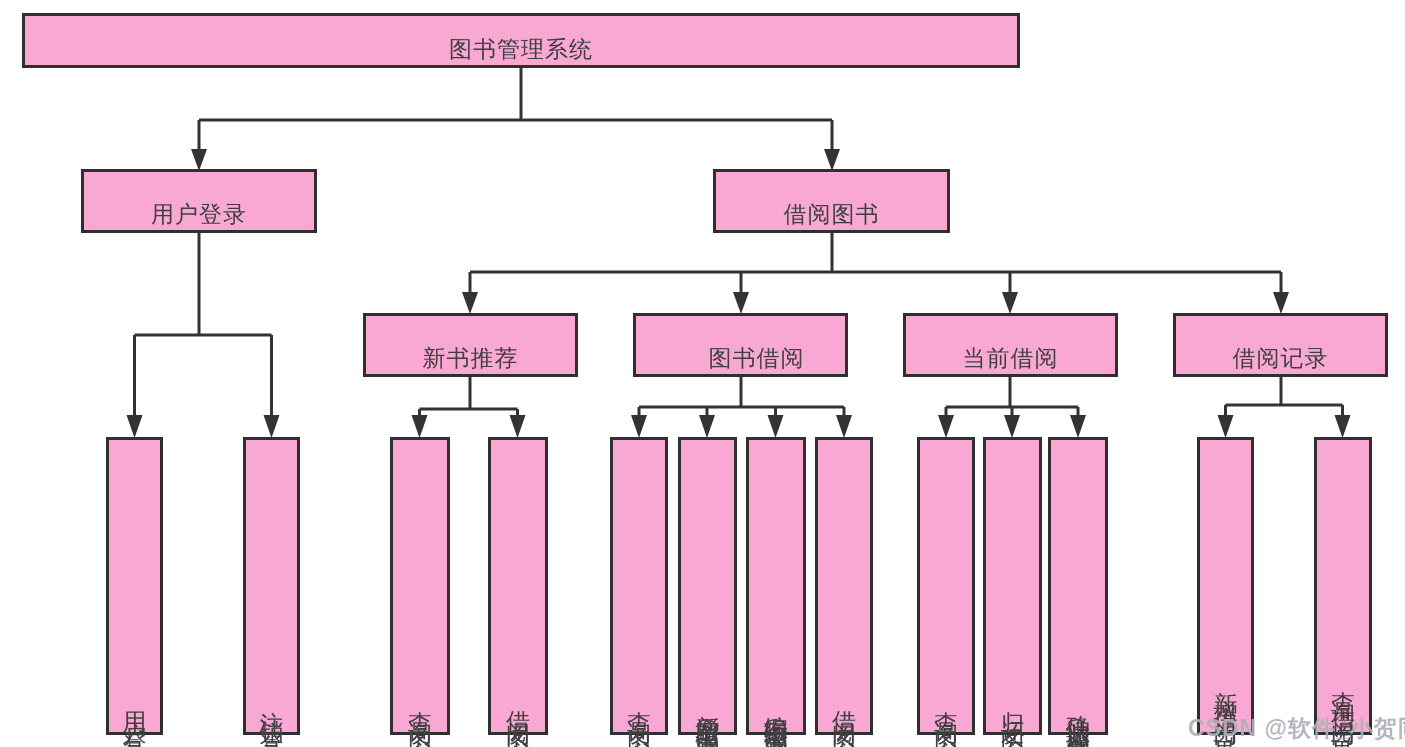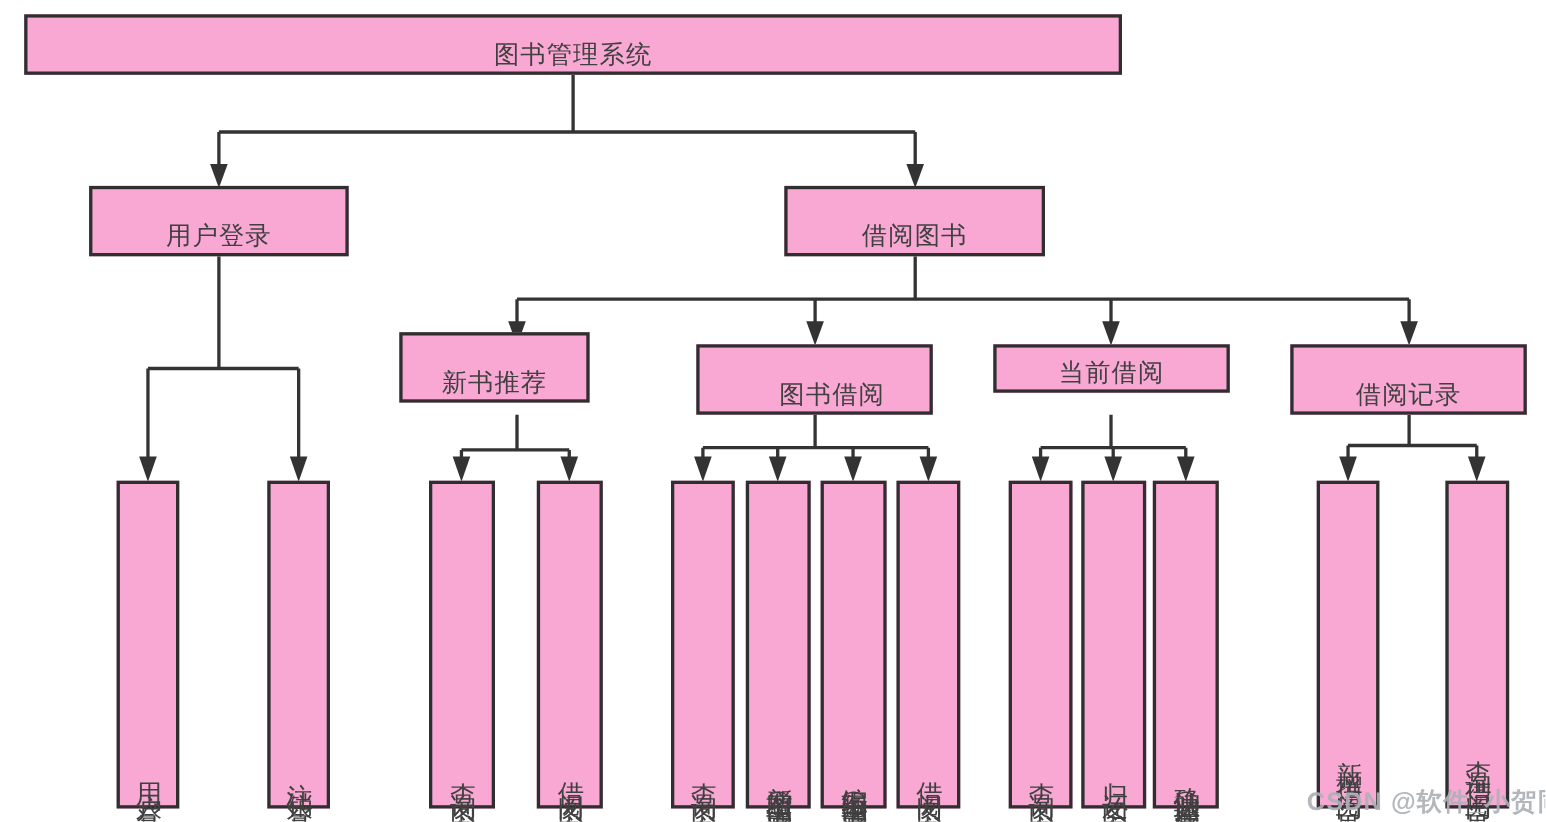--- a/index.html
+++ b/index.html
@@ -45,23 +45,23 @@
     line-height: 1;
     white-space: nowrap;
   }
   .vbox.tight .vtext {
     letter-spacing: 4px;
   }
   
   .n-root          { left: 22px;   top: 13px;  width: 998px; height: 55px; }
   .n-user-login    { left: 81px;   top: 169px; width: 236px; height: 64px; }
   .n-book-mgmt     { left: 713px;  top: 169px; width: 237px; height: 64px; }
-  .n-new-books     { left: 363px;  top: 302px; width: 173px; height: 64px; }
+  .n-new-books     { left: 363px;  top: 313px; width: 215px; height: 64px; }
   .n-book-borrow   { left: 633px;  top: 313px; width: 215px; height: 64px; padding-left: 32px; }
-  .n-current       { left: 903px;  top: 313px; width: 215px; height: 44px; }
+  .n-current       { left: 903px;  top: 313px; width: 215px; height: 64px; }
   .n-records       { left: 1173px; top: 313px; width: 215px; height: 64px; }
   .leaf            { top: 437px; height: 298px; }
   .l-a1 { left: 106px;  width: 57px; }
   .l-a2 { left: 243px;  width: 57px; }
   .l-b1 { left: 390px;  width: 60px; }
   .l-b2 { left: 488px;  width: 60px; }
   .l-c1 { left: 610px;  width: 58px; }
   .l-c2 { left: 678px;  width: 59px; }
   .l-c3 { left: 746px;  width: 60px; }
   .l-c4 { left: 815px;  width: 58px; }

